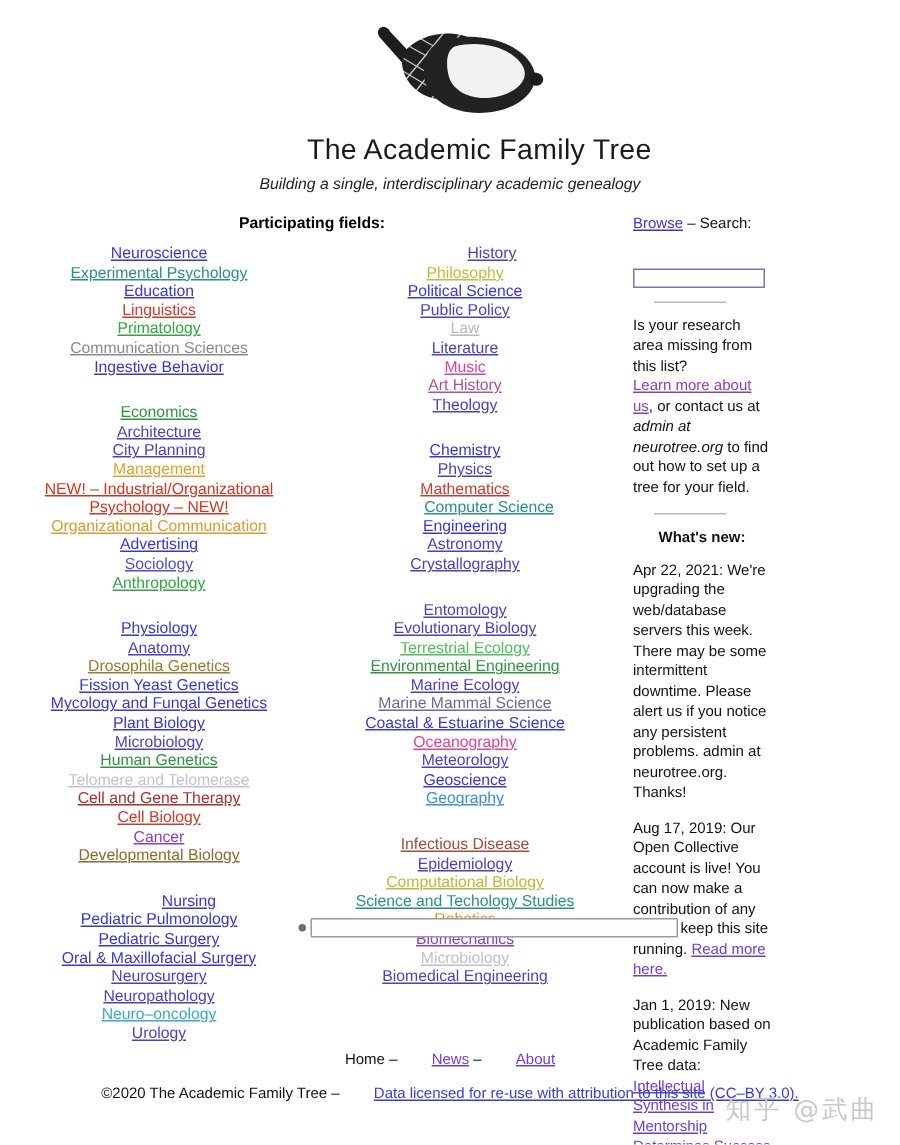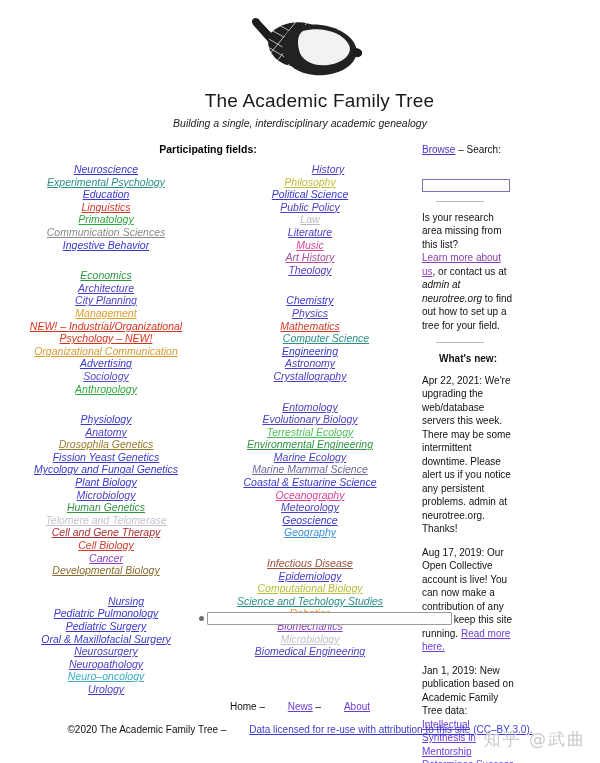--- a/index.html
+++ b/index.html
@@ -44,21 +44,21 @@
   .fields-area { width: 408px; flex: 0 0 408px; }
   .fields-heading {
     text-align: center;
     font-weight: bold;
     font-size: 10.5px;
     margin-bottom: 8px;
   }
   .field-columns { display: flex; align-items: flex-start; }
   .field-col { width: 204px; flex: 0 0 204px; }
   .field-col.right { padding-top: 0px; }
-  .fgroup { margin-bottom: 10px; font-style: italic; }
+  .fgroup { margin-bottom: 10px; }
   .fgroup.pad-top { margin-top: 18px; }
   .field-row { text-align: center; line-height: 12.6px; white-space: nowrap; }
   .field-link {
     text-decoration: underline;
     font-size: 10.5px;
     cursor: pointer;
   }
 
   
   .sidebar {

